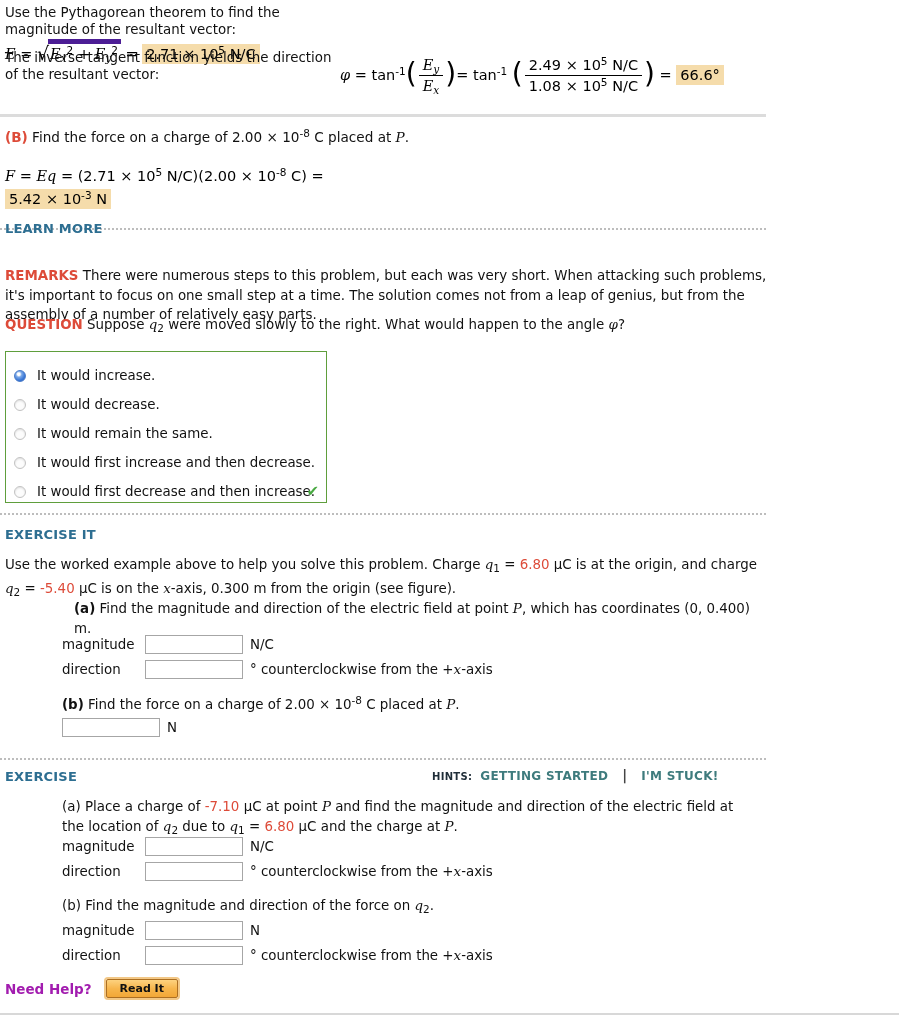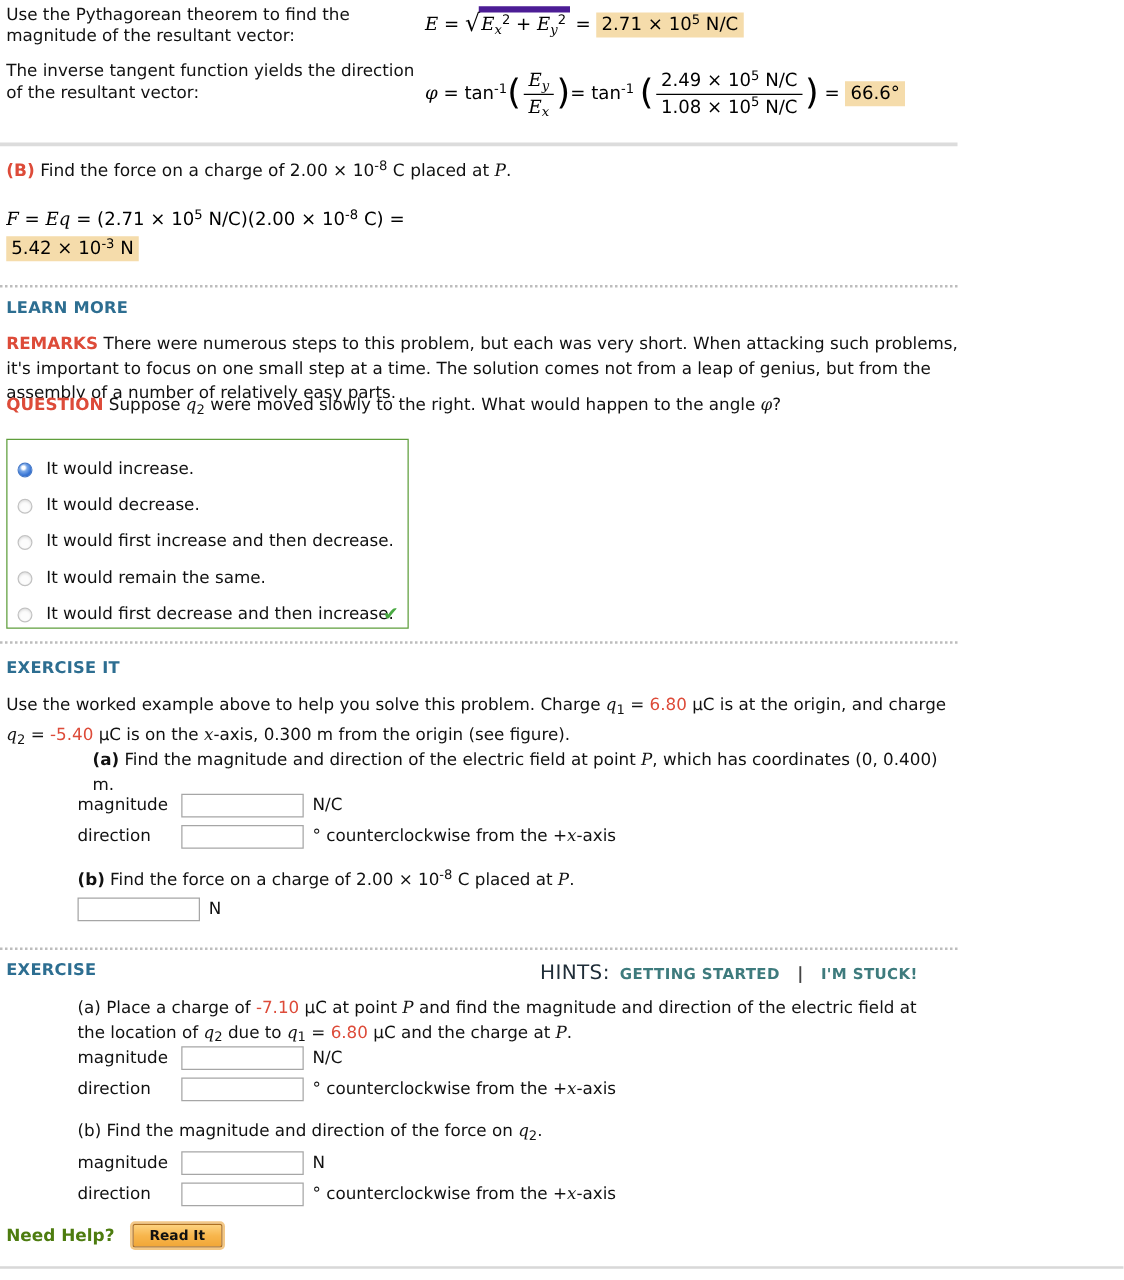--- a/index.html
+++ b/index.html
@@ -18,36 +18,36 @@
   .frac .num{display:block;border-bottom:1px solid #000;padding:0 4px 2px;}
   .frac .den{display:block;padding:2px 4px 0;}
   .bigp{font-size:28px;font-weight:400;vertical-align:middle;position:relative;top:-2px;}
   .sqrt{white-space:nowrap;}
   .sqrt .rad{font-size:19px;margin-right:-1px;position:relative;top:1px;}
   .sqrt .sqin{display:inline-block;border-top:5px solid #4c1d95;padding:2px 3px 0 2px;}
   .sec-header{font-weight:bold;font-size:13px;color:#2d6e91;letter-spacing:.2px;}
   .divider-solid{background:#dcdcdc;height:3px;}
   .divider-dotted{border-top:2px dotted #bdbdbd;height:0;}
   .we-label{width:335px;line-height:17px;color:#111;}
-  .flexrow{display:flex;}
+  .flexrow{display:flex;flex-direction:column;}
   .optbox{border:1px solid #5f9e3c;background:#fff;width:322px;height:152px;box-sizing:border-box;padding:9px 0 0 0;position:relative;}
   .option{display:flex;align-items:center;height:29px;padding-left:8px;cursor:default;}
   .radio{width:12px;height:12px;border-radius:50%;box-sizing:border-box;border:1px solid #c2c2c2;background:#fcfcfc;box-shadow:inset 0 1px 2px rgba(0,0,0,.12);flex:none;}
   .option.selected .radio{border:1px solid #4a7cc9;background:radial-gradient(circle at 38% 32%, #ffffff 0 14%, #7aa8e8 32%, #3a77d6 65%, #2c5eb8 100%);box-shadow:none;}
   .option .olabel{margin-left:11px;}
   .checkmark{position:absolute;right:7px;bottom:2px;color:#49a942;font-size:15px;font-weight:bold;}
   .ans-row{display:flex;align-items:center;height:21px;}
   .ans-row .rlabel{width:83px;flex:none;}
   .ans-input{width:92px;height:17px;border:1px solid #a6a6a6;background:#fff;box-sizing:content-box;padding:0 2px;font-size:12px;flex:none;}
   .ans-row .unit{margin-left:7px;white-space:nowrap;}
   .hints-row{display:flex;align-items:baseline;}
-  .hints-label{font-weight:normal;font-size:16px;color:#1f2d38;letter-spacing:.3px;}
+  .hints-label{font-weight:bold;font-size:10px;color:#1f2d38;letter-spacing:.3px;}
   .hint-link{font-weight:bold;font-size:12px;color:#3e7b7d;letter-spacing:.3px;cursor:pointer;}
   .hint-sep{font-weight:bold;color:#444;margin:0 14px;}
-  .needhelp-label{color:#4d7c0f;font-weight:bold;font-size:13.5px;}
+  .needhelp-label{color:#a21caf;font-weight:bold;font-size:13.5px;}
   .readit{display:inline-block;background:linear-gradient(180deg,#fdd27f 0%,#f7b64d 50%,#f2a737 100%);border:1px solid #ad6f21;box-shadow:0 0 0 2px #f3c887;border-radius:2px;font-weight:bold;font-size:11px;color:#111;padding:2px 13px;margin-left:14px;cursor:pointer;}
   .para{line-height:19.5px;}
 </style>
 </head>
 <body>
 
 <div class="page">
 
   <div class="abs flexrow" style="top:4px;left:5px;width:760px;">
     <div class="we-label">Use the Pythagorean theorem to find the magnitude of the resultant vector:</div>
@@ -63,21 +63,21 @@
 
   <div class="abs flexrow" style="top:165px;left:5px;width:760px;">
     <div class="math" style="line-height:23px;">
       <span><span class="mvar">F</span><span class=""> = </span><span class="mvar">Eq</span><span class=""> = (2.71 × 10</span><sup>5</sup><span class=""> N/C)(2.00 × 10</span><sup>-8</sup><span class=""> C) =</span></span><br>
       <span><span class="hl"><span class="">5.42 × 10</span><sup>-3</sup><span class=""> N</span></span></span>
     </div>
   </div>
 
   <div class="abs divider-dotted" style="top:228px;left:0;width:766px;"></div>
 
-  <div class="abs sec-header" style="top:239px;left:5px;">LEARN MORE</div>
+  <div class="abs sec-header" style="top:221px;left:5px;">LEARN MORE</div>
 
   <div class="abs para" style="top:266px;left:5px;width:762px;">
     <span class="redb">REMARKS</span>
     <span>There were numerous steps to this problem, but each was very short. When attacking such problems, it's important to focus on one small step at a time. The solution comes not from a leap of genius, but from the assembly of a number of relatively easy parts.</span>
   </div>
 
   <div class="abs" style="top:317px;left:5px;">
     <span class="redb">QUESTION</span>
     <span><span class="">Suppose </span><span class="mvar">q</span><sub>2</sub><span class=""> were moved slowly to the right. What would happen to the angle </span><span class="mvar">φ</span><span class="">?</span></span>
   </div>
@@ -86,25 +86,25 @@
     <div class="option selected">
       <span class="radio"></span>
       <span class="olabel">It would increase.</span>
     </div>
     <div class="option">
       <span class="radio"></span>
       <span class="olabel">It would decrease.</span>
     </div>
     <div class="option">
       <span class="radio"></span>
-      <span class="olabel">It would first increase and then decrease.</span>
+      <span class="olabel">It would remain the same.</span>
     </div>
     <div class="option">
       <span class="radio"></span>
-      <span class="olabel">It would remain the same.</span>
+      <span class="olabel">It would first increase and then decrease.</span>
     </div>
     <div class="option">
       <span class="radio"></span>
       <span class="olabel">It would first decrease and then increase.</span>
     </div>
     <span class="checkmark">✔</span>
   </div>
 
   <div class="abs divider-dotted" style="top:513px;left:0;width:766px;"></div>
 

